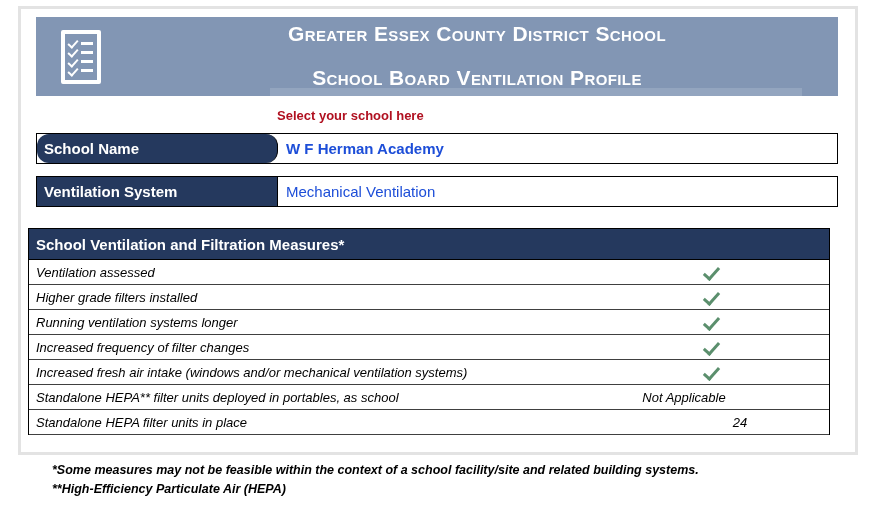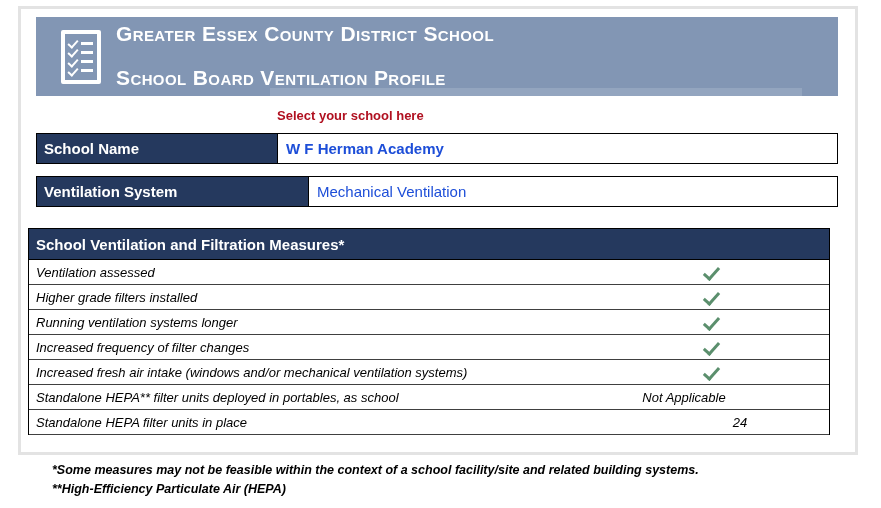--- a/index.html
+++ b/index.html
@@ -100,21 +100,21 @@
   }
 
   .header-titles {
     position: absolute;
     left: 80px;
     top: 0;
     right: 0;
     height: 79px;
     display: flex;
     flex-direction: column;
-    align-items: flex-start;
+    align-items: center;
     justify-content: center;
     gap: 21px;
   }
   .header-title {
     color: #ffffff;
     font-size: 21px;
     font-weight: bold;
     font-variant: small-caps;
     letter-spacing: 0.4px;
     line-height: 1.08;
@@ -146,22 +146,22 @@
   .kv-label {
     background: #25395e;
     color: #ffffff;
     font-size: 15px;
     font-weight: bold;
     display: flex;
     align-items: center;
     padding-left: 7px;
     border-right: 1px solid #000000;
   }
-  .kv-row.r1 .kv-label { width: 241px; }
-  .kv-row.r2 .kv-label { width: 272px; }
+  .kv-row.r1 .kv-label { width: 241px; border-radius: 12px; }
+  .kv-row.r2 .kv-label { width: 241px; }
 
   .kv-value {
     flex: 1;
     background: #ffffff;
     color: #1d4ed8;
     display: flex;
     align-items: center;
     padding-left: 8px;
     font-size: 15px;
   }

